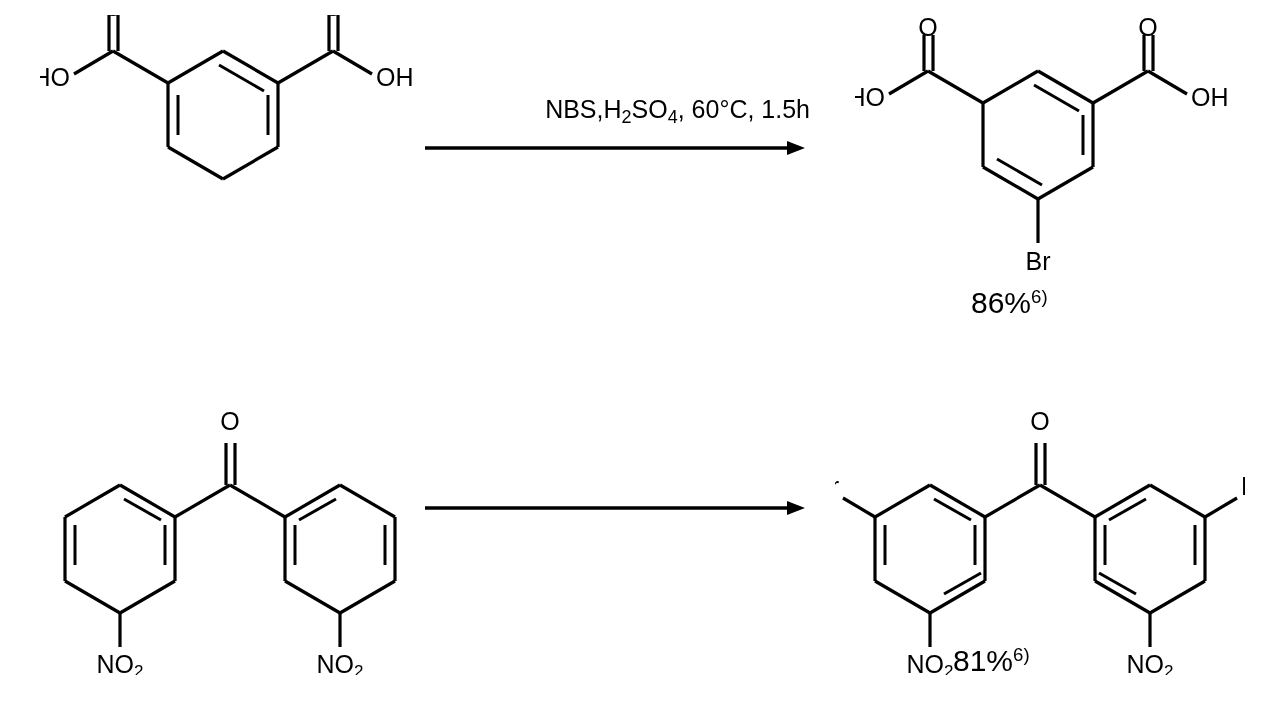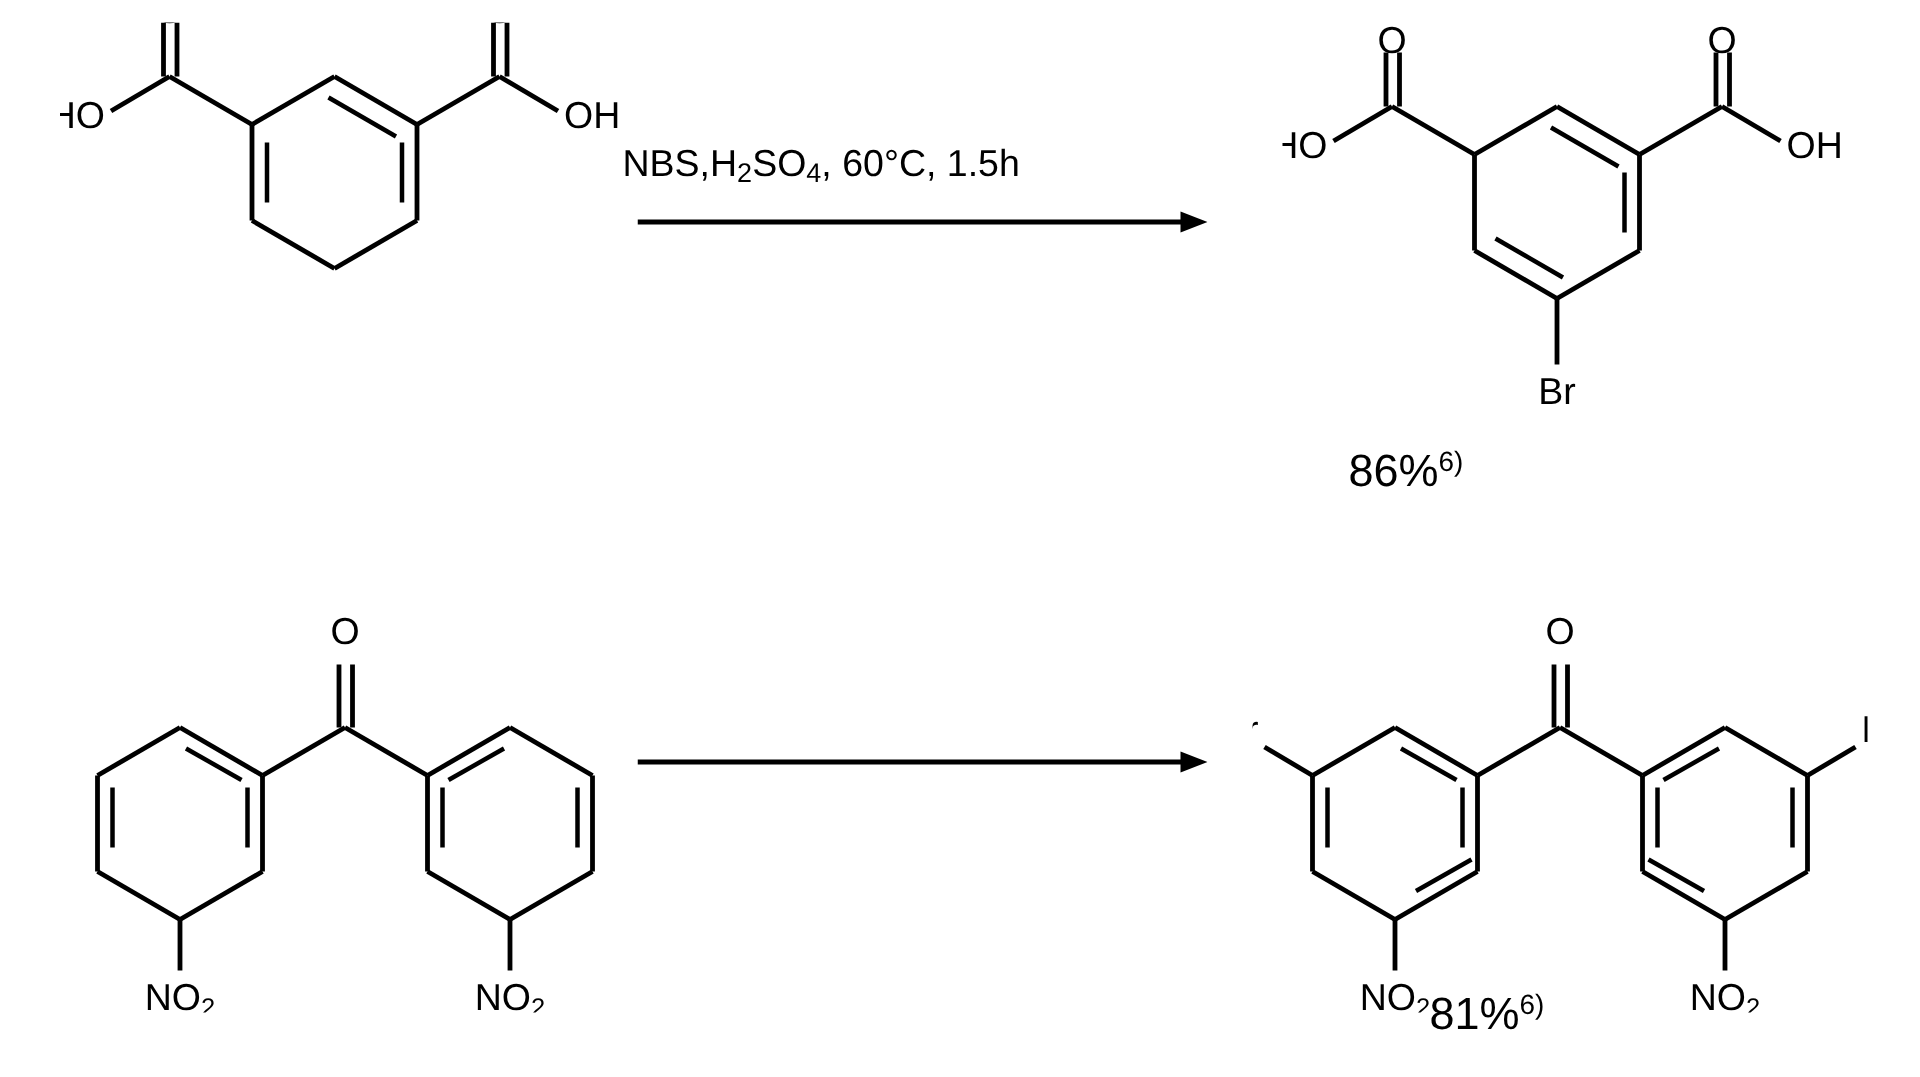--- a/index.html
+++ b/index.html
@@ -50,21 +50,21 @@
     font-size: 17px;
     fill: #000000;
   }
 
   .arrow-block {
     position: absolute;
   }
   .arrow-conditions {
     position: absolute;
     width: 100%;
-    text-align: left;
+    text-align: right;
     font-size: 25px;
     white-space: nowrap;
     font-family: "Liberation Sans", sans-serif;
   }
   .arrow-conditions sub {
     font-size: 0.72em;
     vertical-align: -0.25em;
   }
   .arrow-svg {
     position: absolute;
@@ -170,21 +170,21 @@
       <text class="atom-label" x="293" y="14" text-anchor="middle">O</text>
       <text class="atom-label" x="336" y="84" text-anchor="start">OH</text>
     </g>
 
     <g>
       <path class="bond" d="M183,184 L183,228"></path>
       <text class="atom-label" x="183" y="248" text-anchor="middle">Br</text>
     </g>
   </svg>
 
-  <div class="yield-label" style="left:899px; top:286px;margin-top:11px;">
+  <div class="yield-label" style="left:971px; top:286px;">
     <span>86%</span><sup>6)</sup>
   </div>
 </div>
 
 <div class="scheme" id="scheme-2">
 
   <svg class="struct-svg" style="left:45px; top:25px;" width="370" height="290" viewBox="0 0 370 290">
 
     <g>
       <path class="bond" d="M181,100 L181,58"></path>
@@ -271,16 +271,16 @@
       <path class="bond-inner" d="M360,140 L360,180"></path>
       <path class="bond-inner" d="M311,114 L274,135"></path>
       <path class="bond-inner" d="M264,188 L301,209"></path>
       <path class="bond" d="M370,132 L402,113"></path>
       <text class="atom-label" x="406" y="103" text-anchor="start">Br</text>
       <path class="bond" d="M315,228 L315,262"></path>
       <text class="atom-label" x="315" y="281" text-anchor="middle"><tspan>NO</tspan><tspan class="atom-sub" dy="7">2</tspan></text>
     </g>
   </svg>
 
-  <div class="yield-label" style="left:953px; top:299px;">
+  <div class="yield-label" style="left:953px; top:284px;">
     <span>81%</span><sup>6)</sup>
   </div>
 </div>
 
 </body></html>

